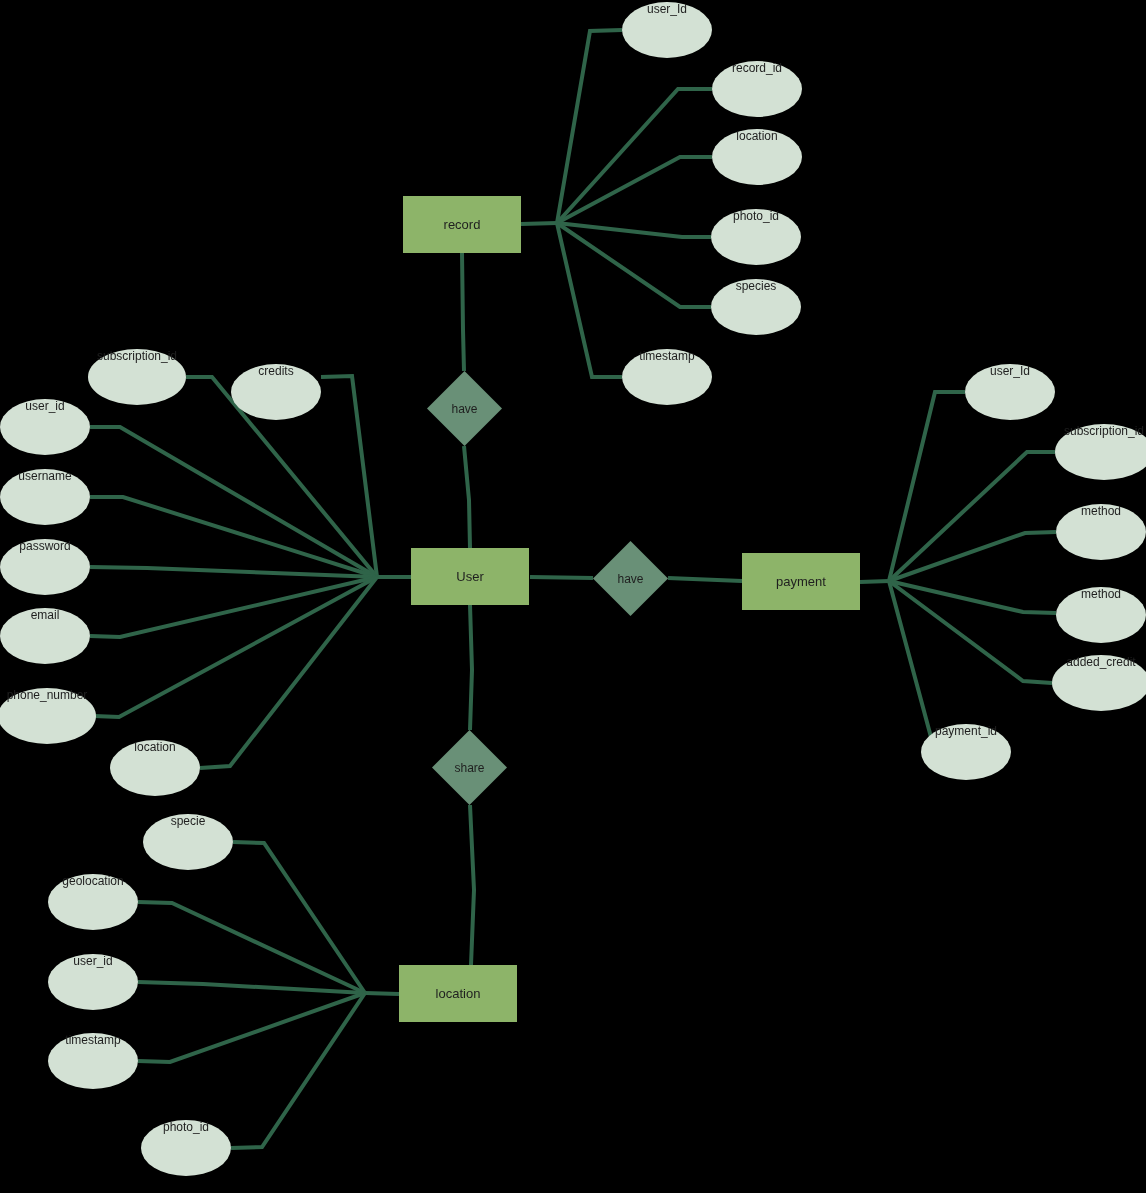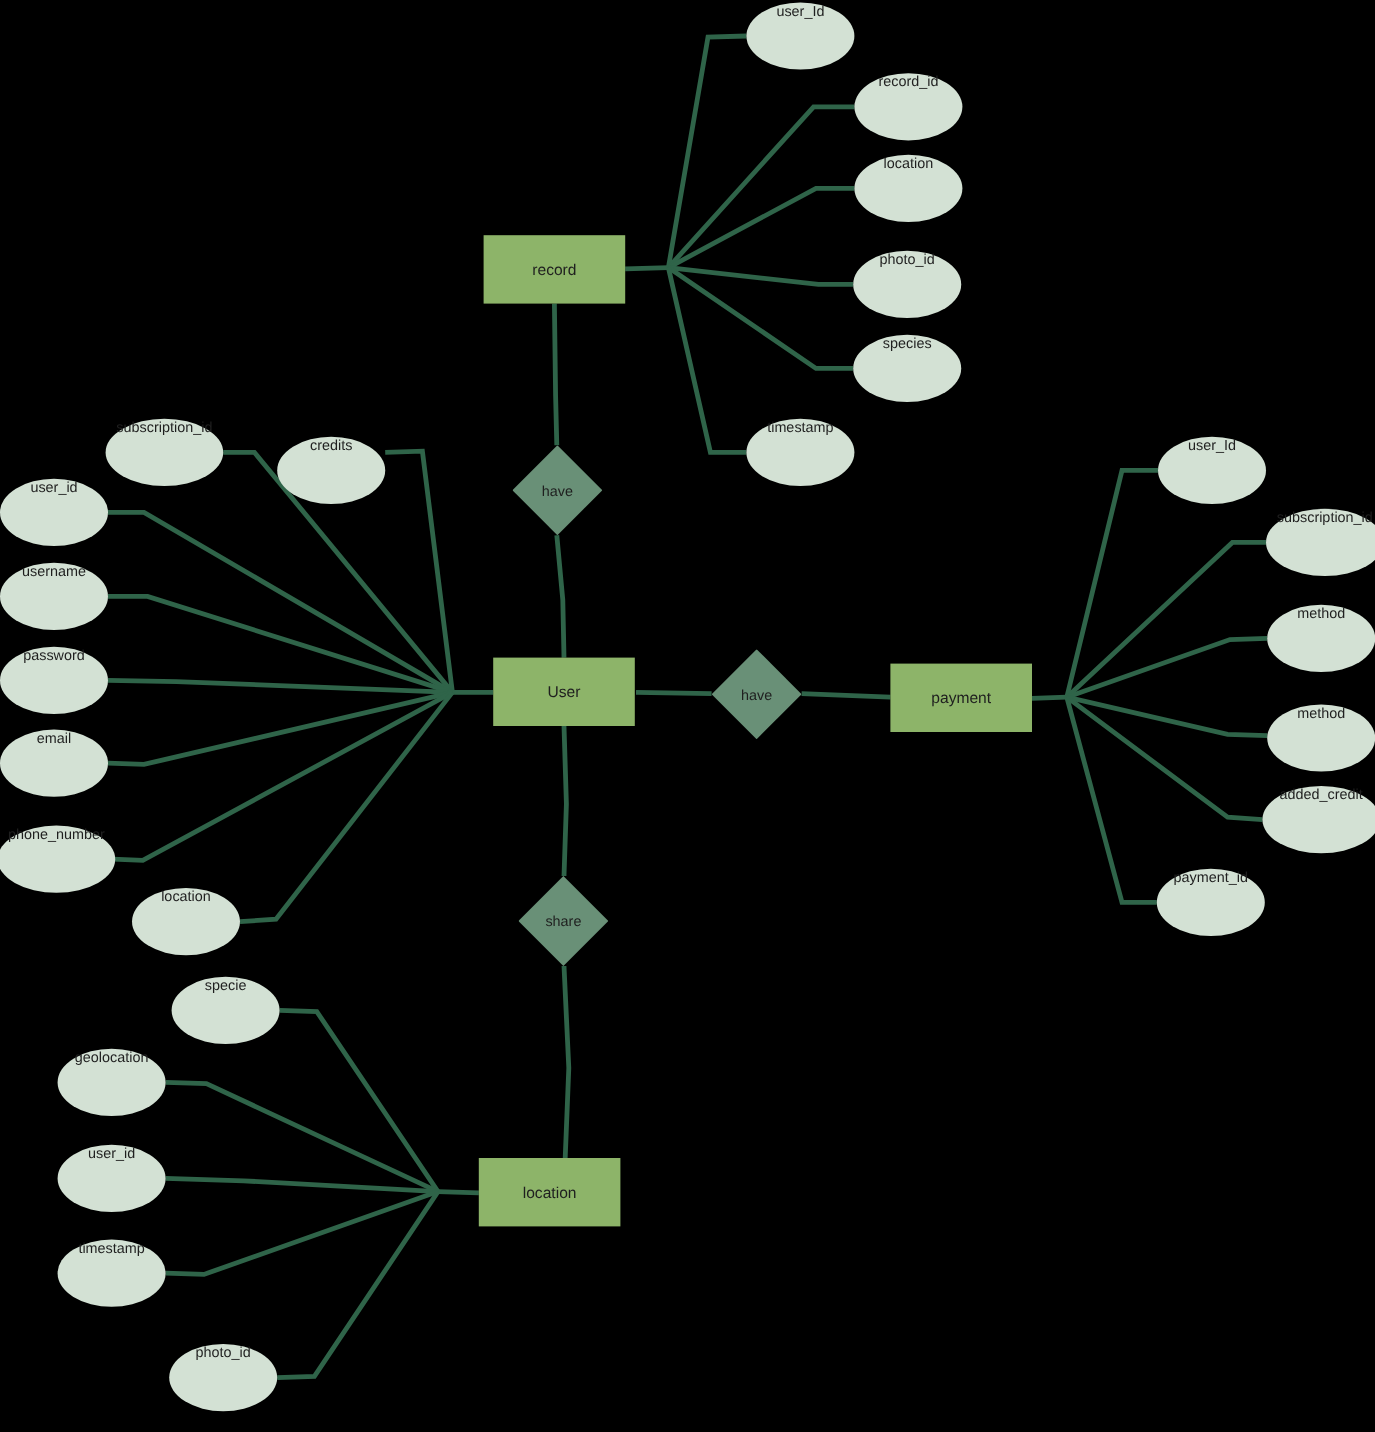--- a/index.html
+++ b/index.html
@@ -167,21 +167,21 @@
   </div>
   <div class="node ellipse" style="left:1056px;top:504px">
     <span class="txt">method</span>
   </div>
   <div class="node ellipse" style="left:1056px;top:587px">
     <span class="txt">method</span>
   </div>
   <div class="node ellipse wide" style="left:1052px;top:655px">
     <span class="txt">added_credit</span>
   </div>
-  <div class="node ellipse" style="left:964px;top:724px">
+  <div class="node ellipse" style="left:921px;top:724px">
     <span class="txt">payment_id</span>
   </div>
 
   <div class="node ellipse" style="left:143px;top:814px">
     <span class="txt">specie</span>
   </div>
   <div class="node ellipse" style="left:48px;top:874px">
     <span class="txt">geolocation</span>
   </div>
   <div class="node ellipse" style="left:48px;top:954px">

